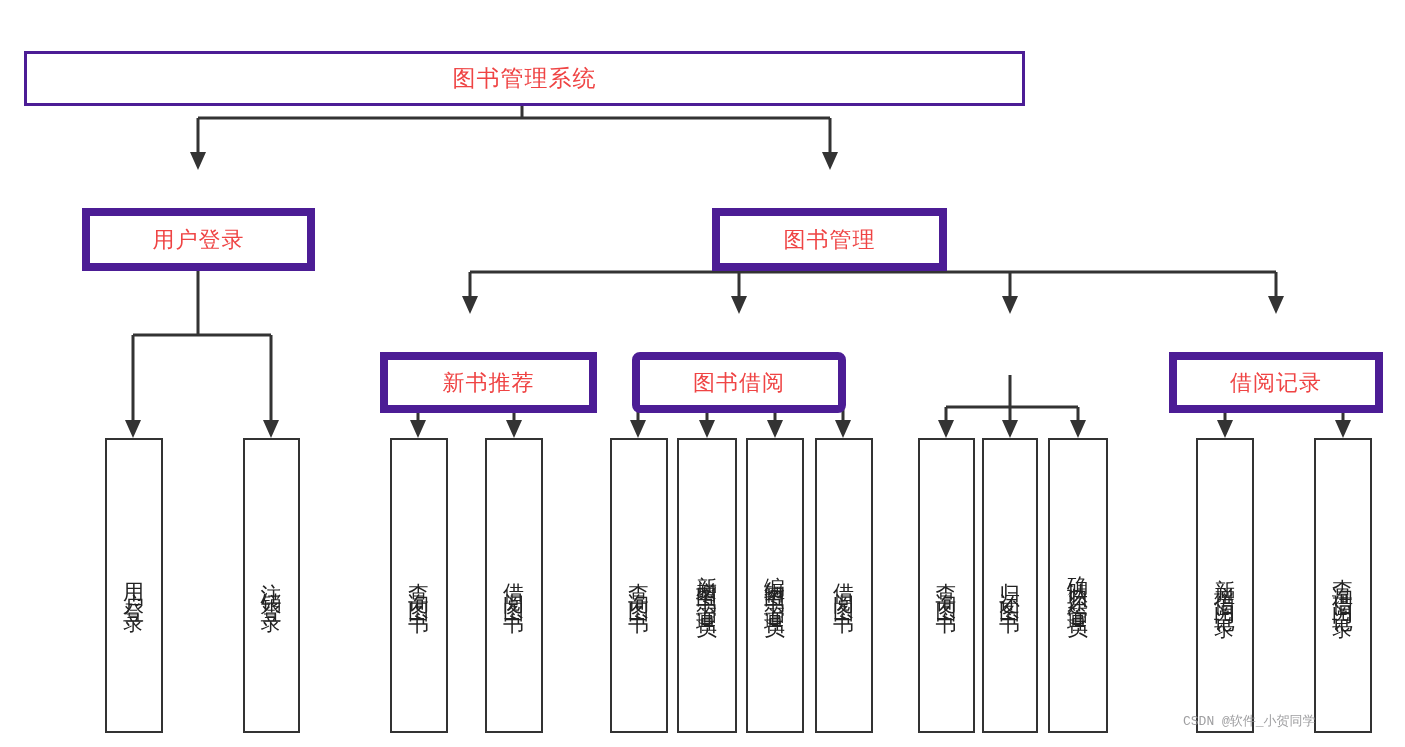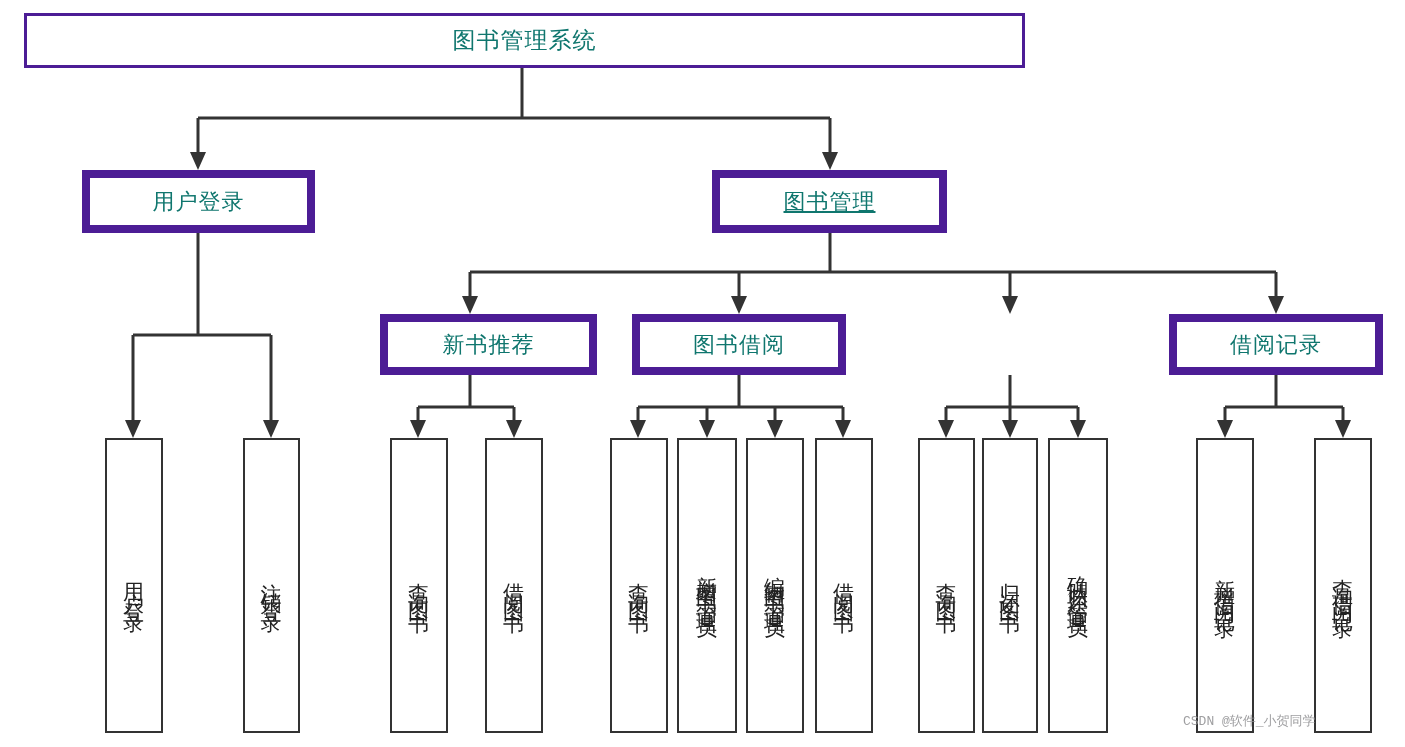--- a/index.html
+++ b/index.html
@@ -13,23 +13,24 @@
   .connectors {
     position:absolute; left:0; top:0; z-index:0;
     pointer-events:none;
   }
   .hbox {
     position:absolute; z-index:1;
     box-sizing:border-box;
     border:8px solid #4c1d95;
     background:#ffffff;
     display:flex; align-items:center; justify-content:center;
-    font-size:22px; color:#0f766e;
+    font-size:22px; color:#ef4444;
     letter-spacing:1px;
     white-space:nowrap;
+    margin-top:38px;
   }
   .hbox.root { border-width:3px; font-size:23px; }
   .vbox {
     position:absolute; z-index:1;
     box-sizing:border-box;
     border:2px solid #333333;
     background:#ffffff;
     display:flex; align-items:center; justify-content:center;
     writing-mode:vertical-rl;
     font-size:21px; color:#222222;
@@ -64,24 +65,24 @@
          M125,420L141,420L133,438Z M263,420L279,420L271,438Z
          M410,420L426,420L418,438Z M506,420L522,420L514,438Z
          M630,420L646,420L638,438Z M699,420L715,420L707,438Z M767,420L783,420L775,438Z M835,420L851,420L843,438Z
          M938,420L954,420L946,438Z M1002,420L1018,420L1010,438Z M1070,420L1086,420L1078,438Z
          M1217,420L1233,420L1225,438Z M1335,420L1351,420L1343,438Z" fill="#333333" stroke="none"></path>
   </svg>
 
   <div class="hbox root" style="left:24px; top:13px; width:1001px; height:55px;">图书管理系统</div>
 
   <div class="hbox" style="left:82px; top:170px; width:233px; height:63px;">用户登录</div>
-  <div class="hbox" style="left:712px; top:170px; width:235px; height:63px;text-decoration:underline;">图书管理</div>
+  <div class="hbox" style="left:712px; top:170px; width:235px; height:63px;">图书管理</div>
 
   <div class="hbox" style="left:380px; top:314px; width:217px; height:61px;">新书推荐</div>
-  <div class="hbox" style="left:632px; top:314px; width:214px; height:61px;">图书借阅</div>
+  <div class="hbox" style="left:632px; top:314px; width:214px; height:61px;border-radius:8px;">图书借阅</div>
   <div class="hbox" style="left:1169px; top:314px; width:214px; height:61px;">借阅记录</div>
 
   <div class="vbox" style="left:105px; top:438px; width:58px; height:295px;">用户登录</div>
   <div class="vbox" style="left:243px; top:438px; width:57px; height:295px;">注销登录</div>
 
   <div class="vbox" style="left:390px; top:438px; width:58px; height:295px;">查询图书</div>
   <div class="vbox" style="left:485px; top:438px; width:58px; height:295px;">借阅图书</div>
 
   <div class="vbox" style="left:610px; top:438px; width:58px; height:295px;">查询图书</div>
   <div class="vbox" style="left:677px; top:438px; width:60px; height:295px; letter-spacing:6px;">新增图书（管理员）</div>

